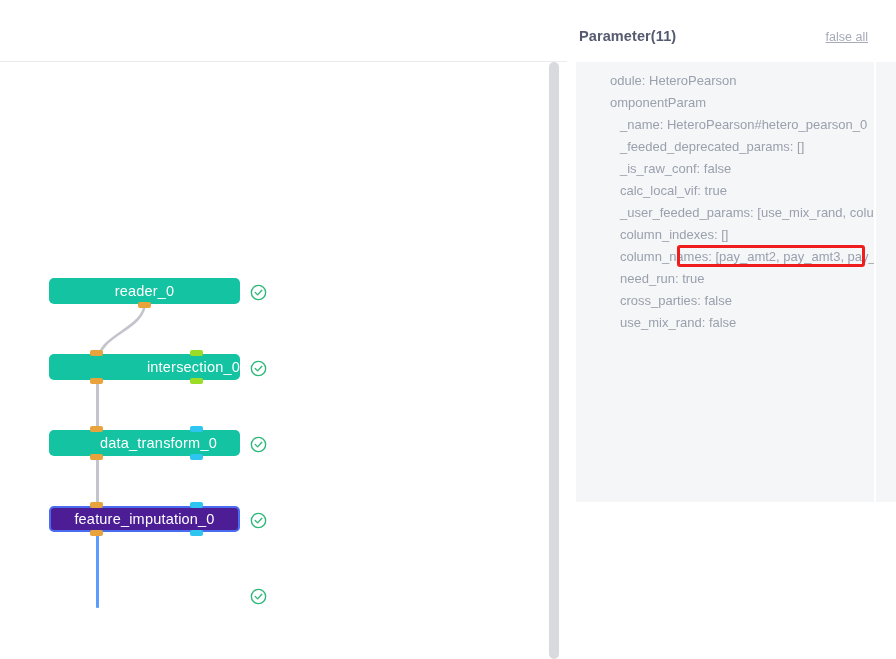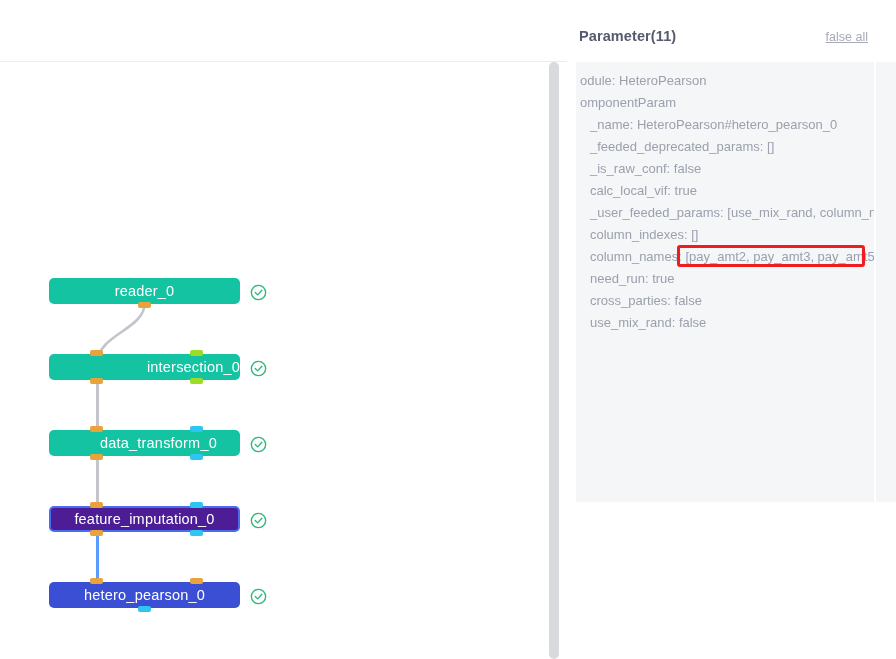--- a/index.html
+++ b/index.html
@@ -170,20 +170,21 @@
     width: 100%;
     white-space: nowrap;
   }
   .param-row {
     position: absolute;
     height: 22px;
     line-height: 22px;
     font-size: 13px;
     color: #9aa0ad;
     white-space: nowrap;
+    margin-left: 30px;
   }
   .param-row.depth0 { left: 4px; }
   .param-row.depth1 { left: 14px; }
 
   
   #highlight-box {
     position: absolute;
     left: 101px; top: 184px;
     width: 188px; height: 22px;
     border: 3px solid #ef1d1d;
@@ -251,26 +252,20 @@
         <span class="port orange" style="left:39px; top:-6px;"></span>
         <span class="port cyan" style="left:139px; top:-6px;"></span>
         <span class="port orange" style="left:39px; bottom:-6px;"></span>
         <span class="port cyan" style="left:139px; bottom:-6px;"></span>
       </div>
       <svg class="status-check" style="left:250px; top:450px;" viewBox="0 0 20 20">
         <circle cx="10" cy="10" r="8.4" fill="none" stroke="#2eb87a" stroke-width="1.6"></circle>
         <path d="M 6.2 10.1 L 9 12.8 L 13.9 7.3" fill="none" stroke="#2eb87a" stroke-width="1.6" stroke-linecap="round" stroke-linejoin="round"></path>
       </svg>
 
-      <div class="flow-node blue" style="left:49px; top:520px;">
-        <span class="node-label">hetero_pearson_0</span>
-        <span class="port orange" style="left:41px; top:-4px;"></span>
-        <span class="port orange" style="left:141px; top:-4px;"></span>
-        <span class="port cyan" style="left:89px; bottom:-4px;"></span>
-      </div>
       <svg class="status-check" style="left:250px; top:526px;" viewBox="0 0 20 20">
         <circle cx="10" cy="10" r="8.4" fill="none" stroke="#2eb87a" stroke-width="1.6"></circle>
         <path d="M 6.2 10.1 L 9 12.8 L 13.9 7.3" fill="none" stroke="#2eb87a" stroke-width="1.6" stroke-linecap="round" stroke-linejoin="round"></path>
       </svg>
 
     </div>
 
     <div id="canvas-scrollbar">
       <div id="canvas-scrollbar-track">
         <div id="canvas-scrollbar-thumb"></div>

